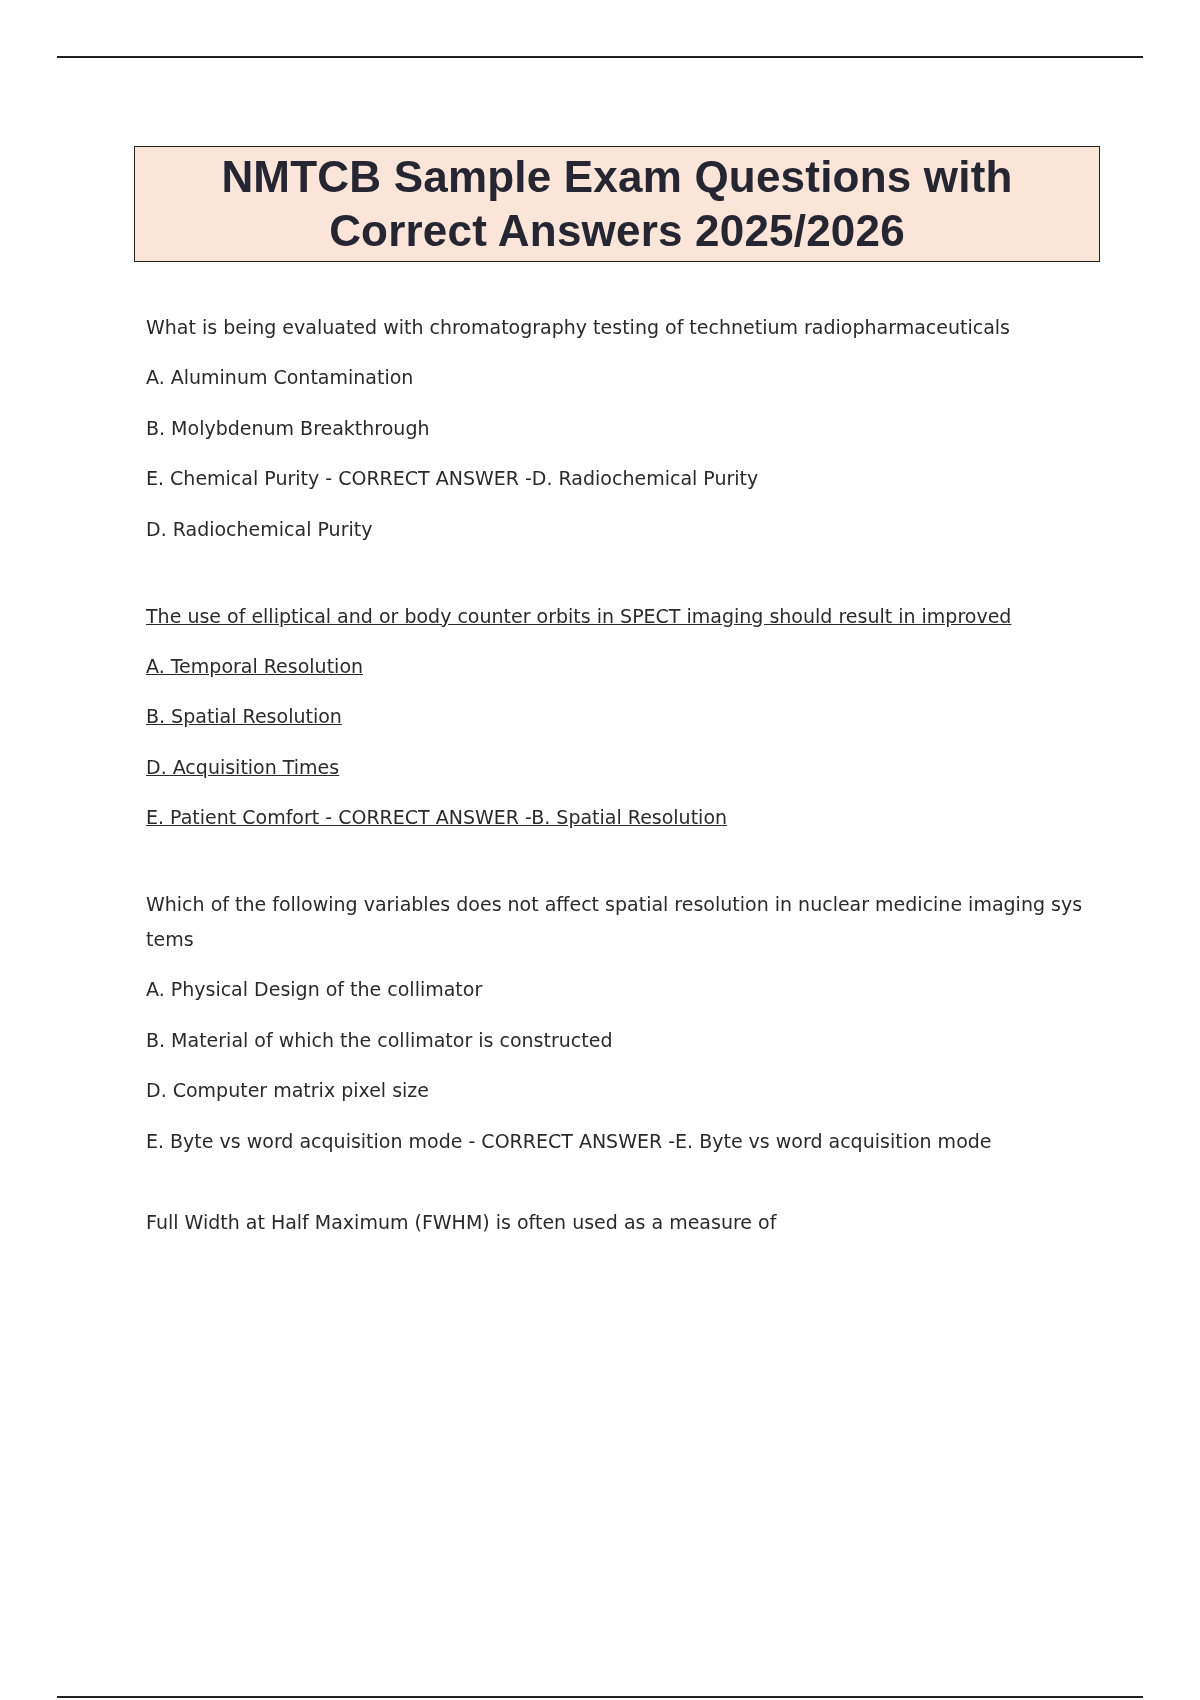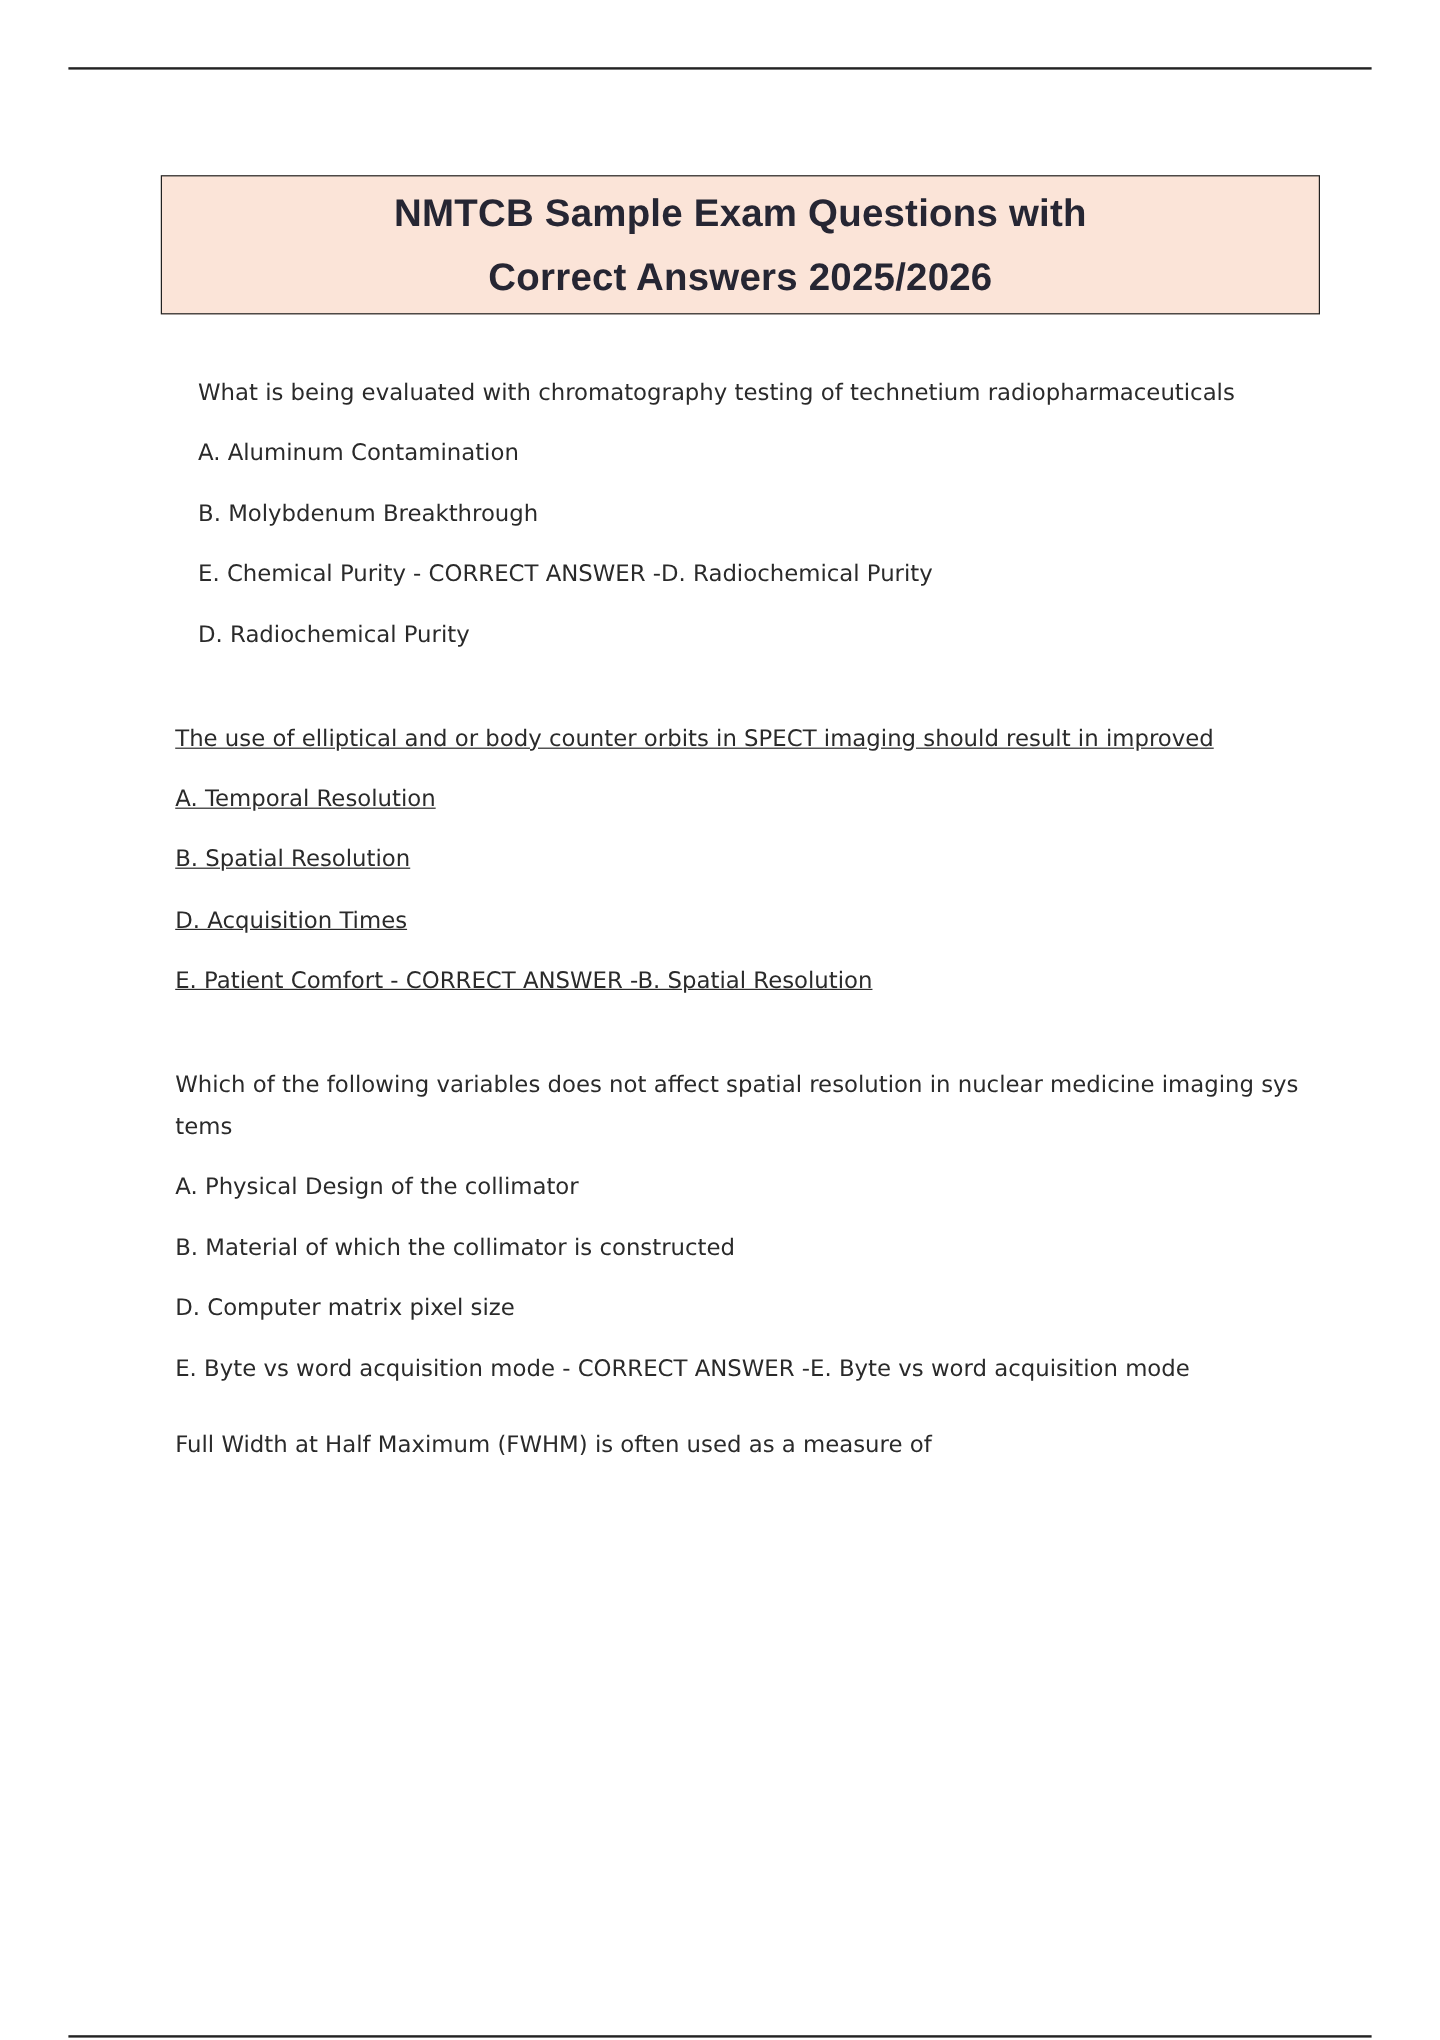--- a/index.html
+++ b/index.html
@@ -35,21 +35,21 @@
       border: 1.5px solid #222222;
       box-sizing: border-box;
       display: flex;
       flex-direction: column;
       align-items: center;
       justify-content: center;
     }
     .title-line {
       font-family: "Liberation Sans", sans-serif;
       font-weight: bold;
-      font-size: 32px;
+      font-size: 44px;
       line-height: 54px;
       color: #262633;
       text-align: center;
       letter-spacing: 0.2px;
     }
 
     .content {
       position: absolute;
       left: 146px;
       top: 310px;
@@ -64,23 +64,23 @@
     .question-text {
       line-height: 35px;
       margin: 0 0 15px 0;
       word-break: break-all;
     }
     .option {
       line-height: 35px;
       margin: 0 0 15.5px 0;
       white-space: nowrap;
     }
-    .q1 { margin-bottom: 52px; margin-left: 19px; }
+    .q1 { margin-bottom: 52px; }
     .q2 { margin-bottom: 52px; text-decoration: underline; }
-    .q3 { margin-bottom: 28px; }
+    .q3 { margin-bottom: 46px; }
   </style>
 </head>
 <body>
 
 <div class="rule top"></div>
 
 <div class="title-box">
   <div class="title-line">NMTCB Sample Exam Questions with</div>
   <div class="title-line">Correct Answers 2025/2026</div>
 </div>

